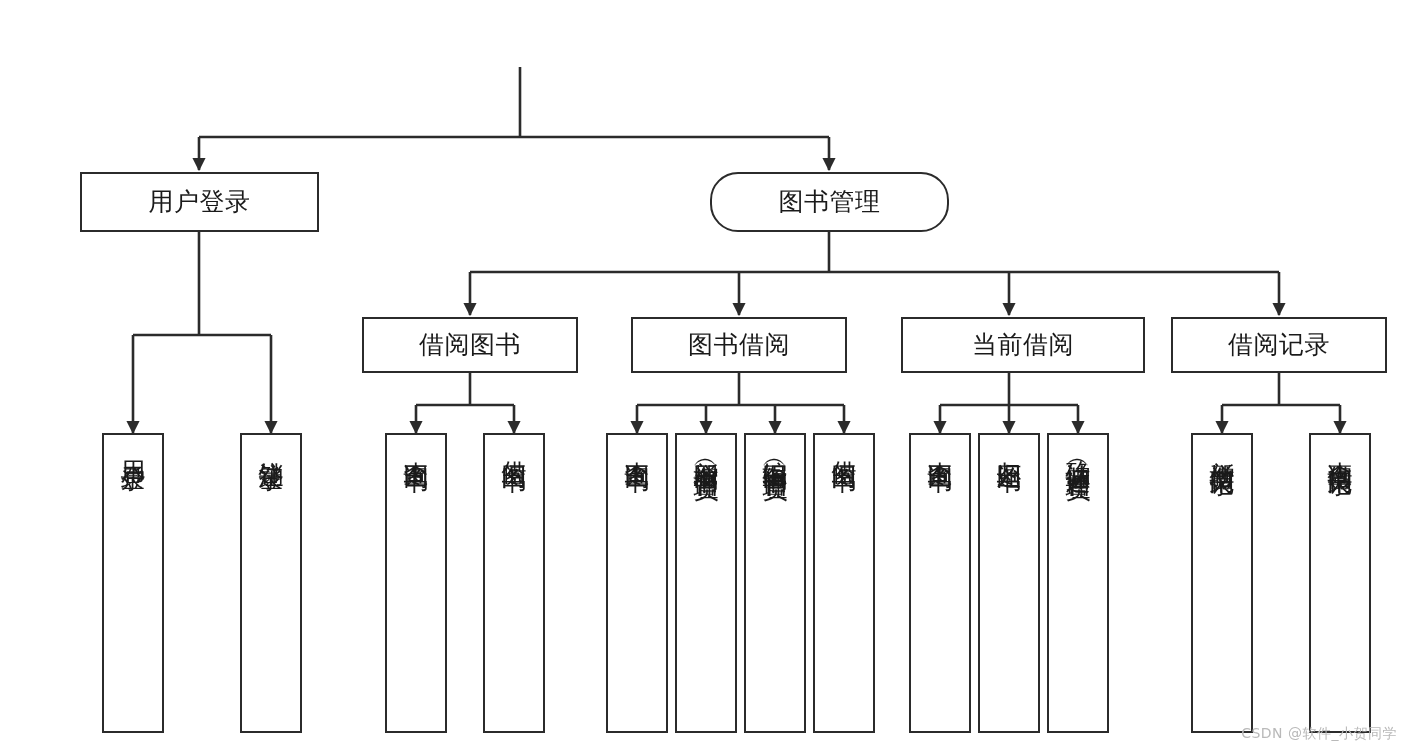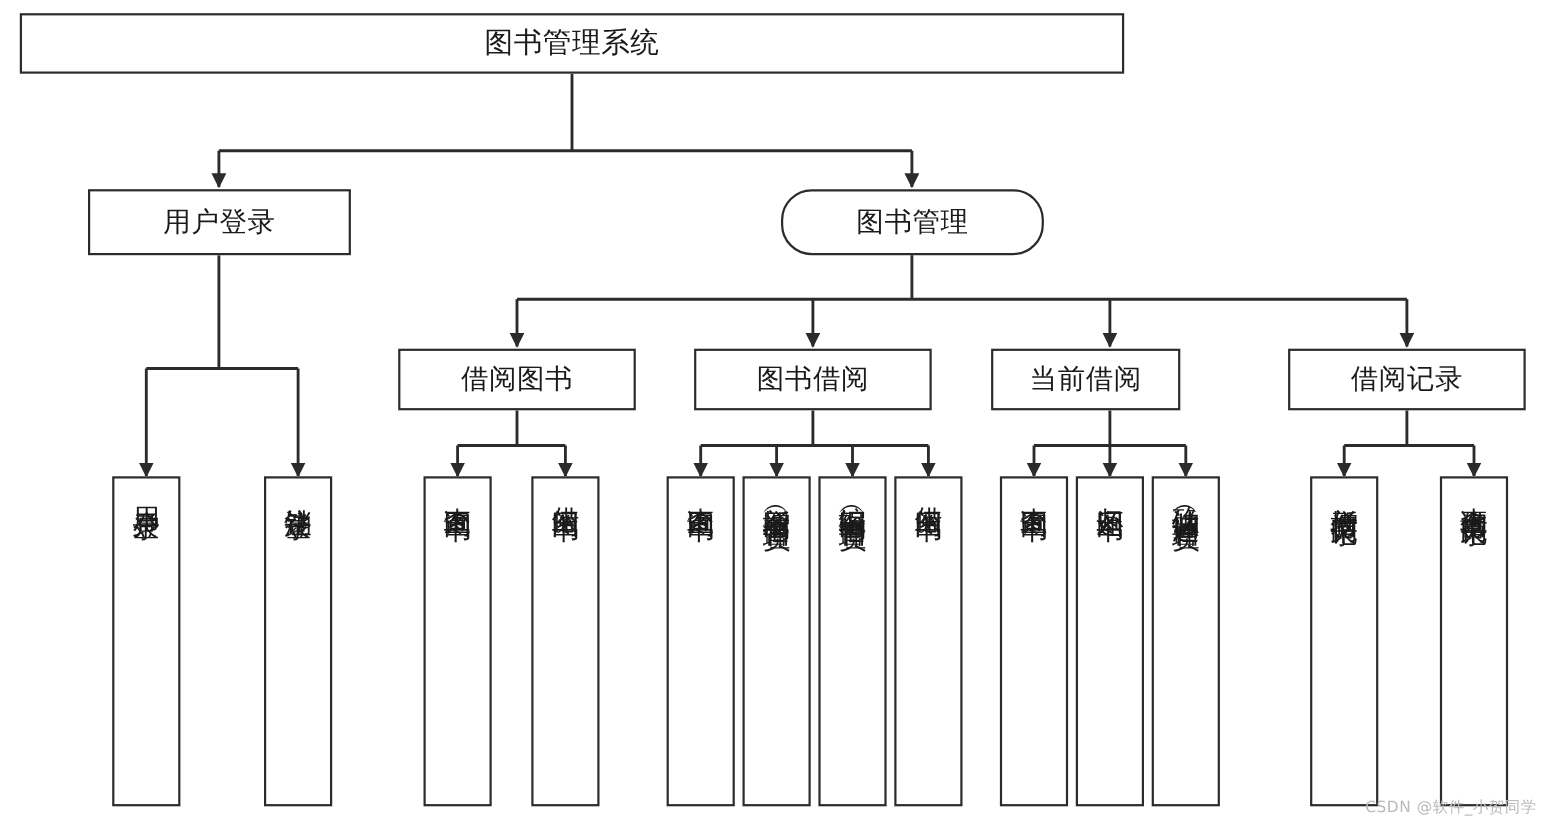--- a/index.html
+++ b/index.html
@@ -124,41 +124,38 @@
       <path d="M 1009 405 L 1009 433" marker-end="url(#arrow)"></path>
       <path d="M 1078 405 L 1078 433" marker-end="url(#arrow)"></path>
 
       <path d="M 1279 373 L 1279 405"></path>
       <path d="M 1222 405 L 1340 405"></path>
       <path d="M 1222 405 L 1222 433" marker-end="url(#arrow)"></path>
       <path d="M 1340 405 L 1340 433" marker-end="url(#arrow)"></path>
     </g>
   </svg>
 
-  <div class="node h root" style="left:18px; top:12px; width:1004px; height:55px;">
-    <span class="node-label">图书管理系统</span>
-  </div>
 
   <div class="node h" style="left:80px; top:172px; width:239px; height:60px;">
     <span class="node-label">用户登录</span>
   </div>
 
   <div class="node h" style="left:710px; top:172px; width:239px; height:60px;border-radius:28px;">
     <span class="node-label">图书管理</span>
   </div>
 
   <div class="node h" style="left:362px; top:317px; width:216px; height:56px;">
     <span class="node-label">借阅图书</span>
   </div>
 
   <div class="node h" style="left:631px; top:317px; width:216px; height:56px;">
     <span class="node-label">图书借阅</span>
   </div>
 
-  <div class="node h" style="left:901px; top:317px; width:172px; height:56px;">
+  <div class="node h" style="left:901px; top:317px; width:244px; height:56px;">
     <span class="node-label">当前借阅</span>
   </div>
 
   <div class="node h" style="left:1171px; top:317px; width:216px; height:56px;">
     <span class="node-label">借阅记录</span>
   </div>
 
   <div class="node v" style="left:102px; top:433px; width:62px; height:300px;">
     <span class="node-label">用户登录</span>
   </div>

